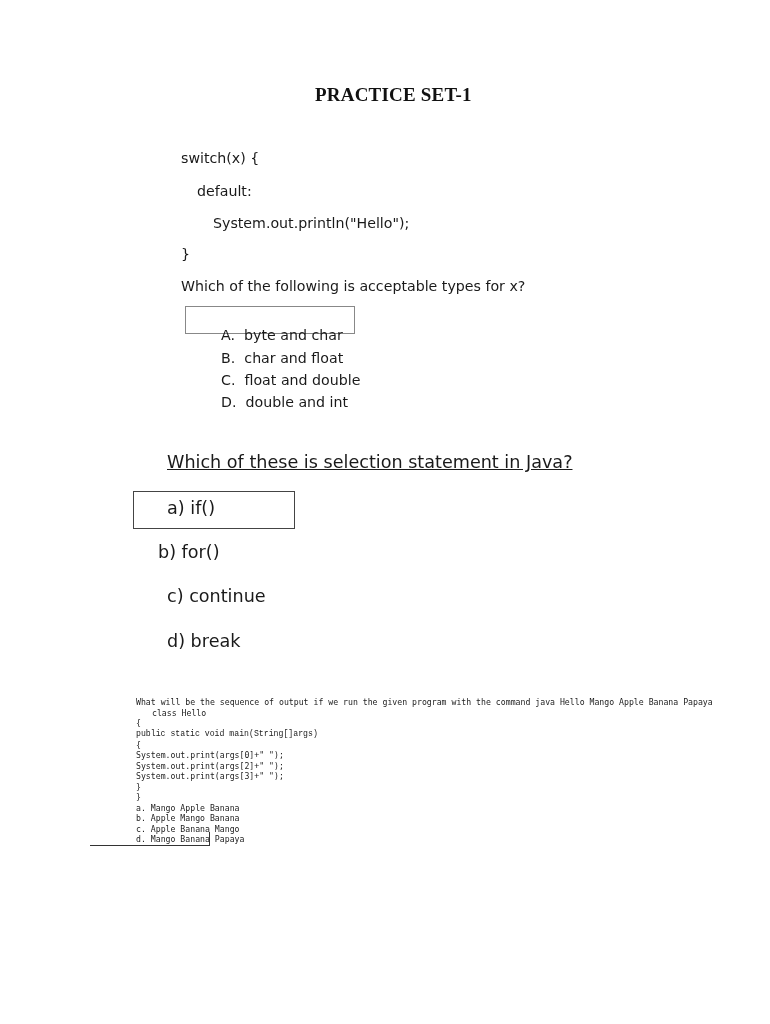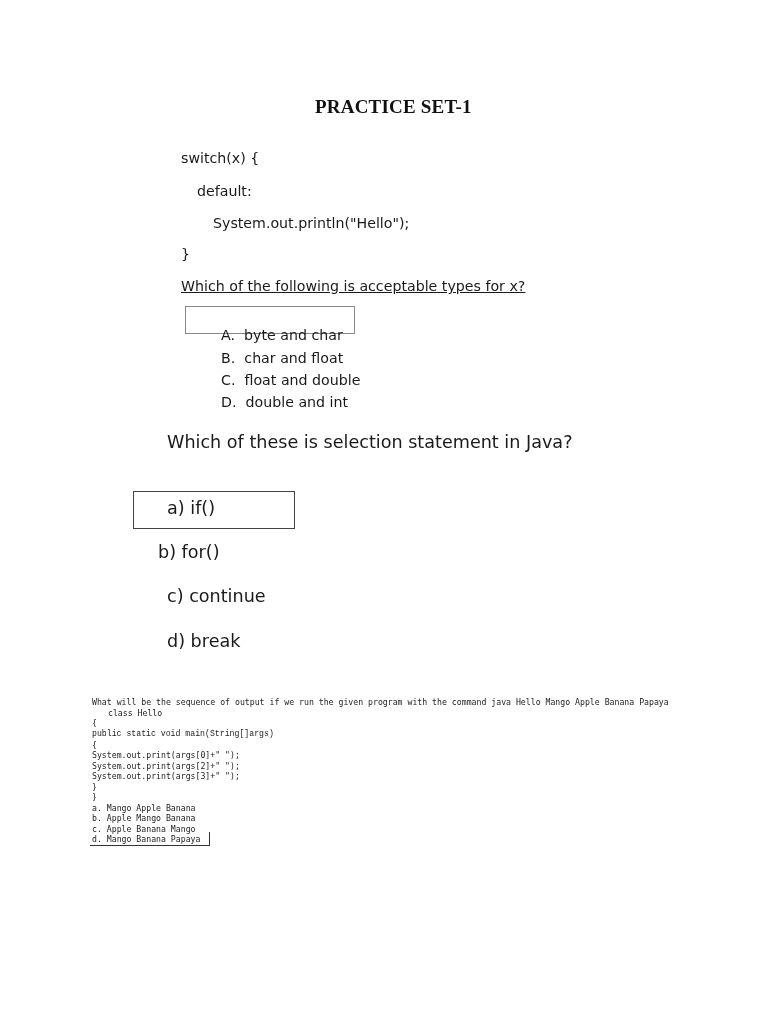--- a/index.html
+++ b/index.html
@@ -1,57 +1,57 @@
 <!DOCTYPE html>
 <html><head>
 <meta charset="utf-8">
 <style>
   html, body { margin: 0; padding: 0; background: #ffffff; }
   body { width: 770px; height: 1024px; position: relative; overflow: hidden; color: #1a1a1a; }
   .abs { position: absolute; white-space: pre; }
-  .title { font-family: "Liberation Serif", serif; font-weight: bold; font-size: 19px; left: 315px; top: 96px; color: #111; letter-spacing: 0.2px; }
+  .title { font-family: "Liberation Serif", serif; font-weight: bold; font-size: 19px; left: 315px; top: 84px; color: #111; letter-spacing: 0.2px; }
   .q1 { font-family: "DejaVu Sans", sans-serif; font-size: 14.2px; color: #1a1a1a; }
   .q1opt { font-family: "DejaVu Sans", sans-serif; font-size: 14.2px; color: #1a1a1a; text-align: center; }
   .q2 { font-family: "DejaVu Sans", sans-serif; font-size: 17.6px; color: #1a1a1a; }
   .q2opt { font-family: "DejaVu Sans", sans-serif; font-size: 17.6px; color: #1a1a1a; }
-  .mono { font-family: "DejaVu Sans Mono", monospace; font-size: 8.2px; color: #222; line-height: 10.6px; }
+  .mono { font-family: "DejaVu Sans Mono", monospace; font-size: 8.2px; color: #222; line-height: 10.6px; margin-left: 44px; }
   .box { position: absolute; border: 1px solid #555; box-sizing: border-box; }
   .box-d { position: absolute; border-bottom: 1px solid #333; border-right: 1px solid #333; box-sizing: border-box; }
 </style>
 </head>
 <body>
 
 <div class="abs title">PRACTICE SET-1</div>
 
 <section>
   <div class="abs q1" style="left:181px; top:150px;text-align:right;">switch(x) {</div>
   <div class="abs q1" style="left:197px; top:183px;">default:</div>
   <div class="abs q1" style="left:213px; top:215px;">System.out.println("Hello");</div>
   <div class="abs q1" style="left:181px; top:246px;">}</div>
 
-  <div class="abs q1" style="left:181px; top:278px;text-decoration:underline;">Which of the following is acceptable types for x?</div>
+  <div class="abs q1" style="left:181px; top:278px;">Which of the following is acceptable types for x?</div>
 
   <div class="box" style="left:185px; top:306px; width:170px; height:28px; border-color:#888;"></div>
 
   <div class="abs q1opt" style="left:203px; top:311px;">
     <span>A.</span><span>  </span><span>byte and char</span>
   </div>
   <div class="abs q1opt" style="left:203px; top:334px;">
     <span>B.</span><span>  </span><span>char and float</span>
   </div>
   <div class="abs q1opt" style="left:203px; top:356px;">
     <span>C.</span><span>  </span><span>float and double</span>
   </div>
   <div class="abs q1opt" style="left:203px; top:378px;">
     <span>D.</span><span>  </span><span>double and int</span>
   </div>
 </section>
 
 <section>
-  <div class="abs q2" style="left:167px; top:432px;">Which of these is selection statement in Java?</div>
+  <div class="abs q2" style="left:167px; top:452px;text-decoration:underline;">Which of these is selection statement in Java?</div>
 
   <div class="box" style="left:133px; top:491px; width:162px; height:38px; border-color:#444;"></div>
 
   <div class="abs q2opt" style="left:167px; top:498px;">a) if()</div>
   <div class="abs q2opt" style="left:158px; top:542px;">b) for()</div>
   <div class="abs q2opt" style="left:167px; top:586px;">c) continue</div>
   <div class="abs q2opt" style="left:167px; top:631px;">d) break</div>
 </section>
 
 <section>

